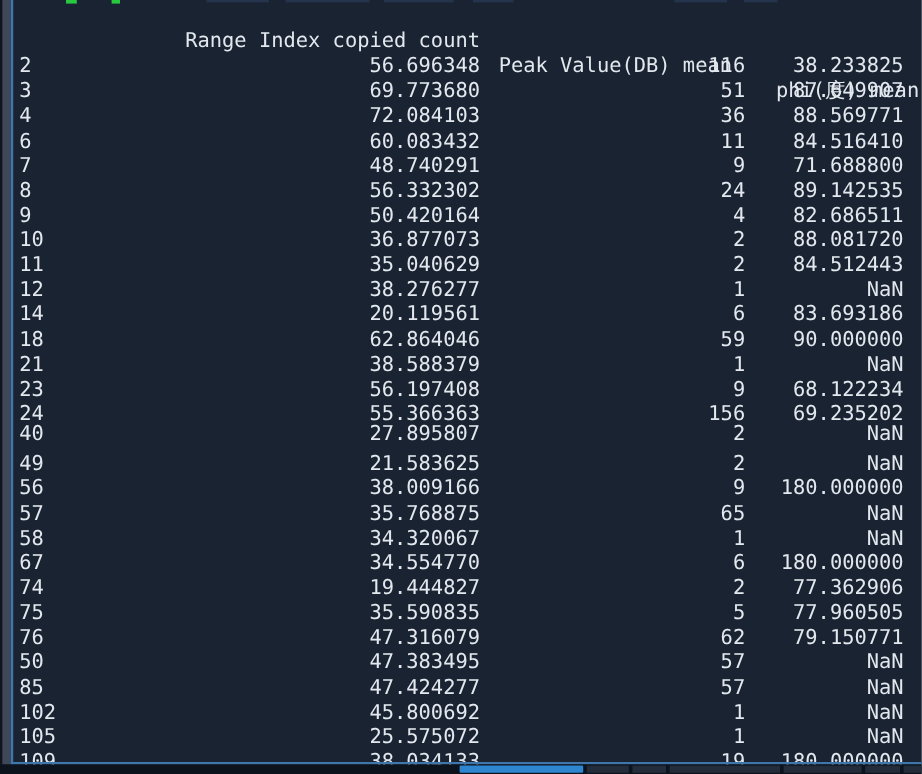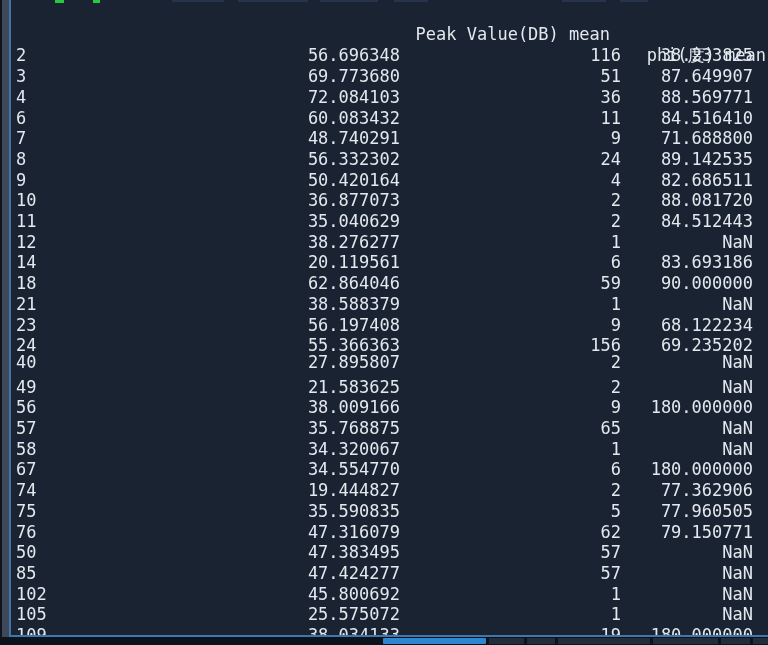--- a/index.html
+++ b/index.html
@@ -46,20 +46,21 @@
   <div class="remnant green" style="left:55px;width:9px;"></div>
   <div class="remnant green" style="left:93px;width:7px;"></div>
   <div class="remnant dim" style="left:172px;width:52px;"></div>
   <div class="remnant dim" style="left:238px;width:70px;"></div>
   <div class="remnant dim" style="left:320px;width:58px;"></div>
   <div class="remnant dim" style="left:394px;width:34px;"></div>
   <div class="remnant dim" style="left:562px;width:44px;"></div>
   <div class="remnant dim" style="left:620px;width:28px;"></div>
 
   <div class="line hdr" style="top:3px;">
+    <span class="cell f1">Range Index copied count</span>
     <span class="cell f2">Peak Value(DB) mean</span>
     <span class="cell f3">phi(度) mean</span>
   </div>
 
 
   <div id="rows">
       <div class="line" style="top: 45.4px;"><span class="cell idx">2</span><span class="cell f1">56.696348</span><span class="cell f2">116</span><span class="cell f3">38.233825</span></div>
       <div class="line" style="top: 66.1px;"><span class="cell idx">3</span><span class="cell f1">69.773680</span><span class="cell f2">51</span><span class="cell f3">87.649907</span></div>
       <div class="line" style="top: 86.8px;"><span class="cell idx">4</span><span class="cell f1">72.084103</span><span class="cell f2">36</span><span class="cell f3">88.569771</span></div>
       <div class="line" style="top: 107.5px;"><span class="cell idx">6</span><span class="cell f1">60.083432</span><span class="cell f2">11</span><span class="cell f3">84.516410</span></div>

